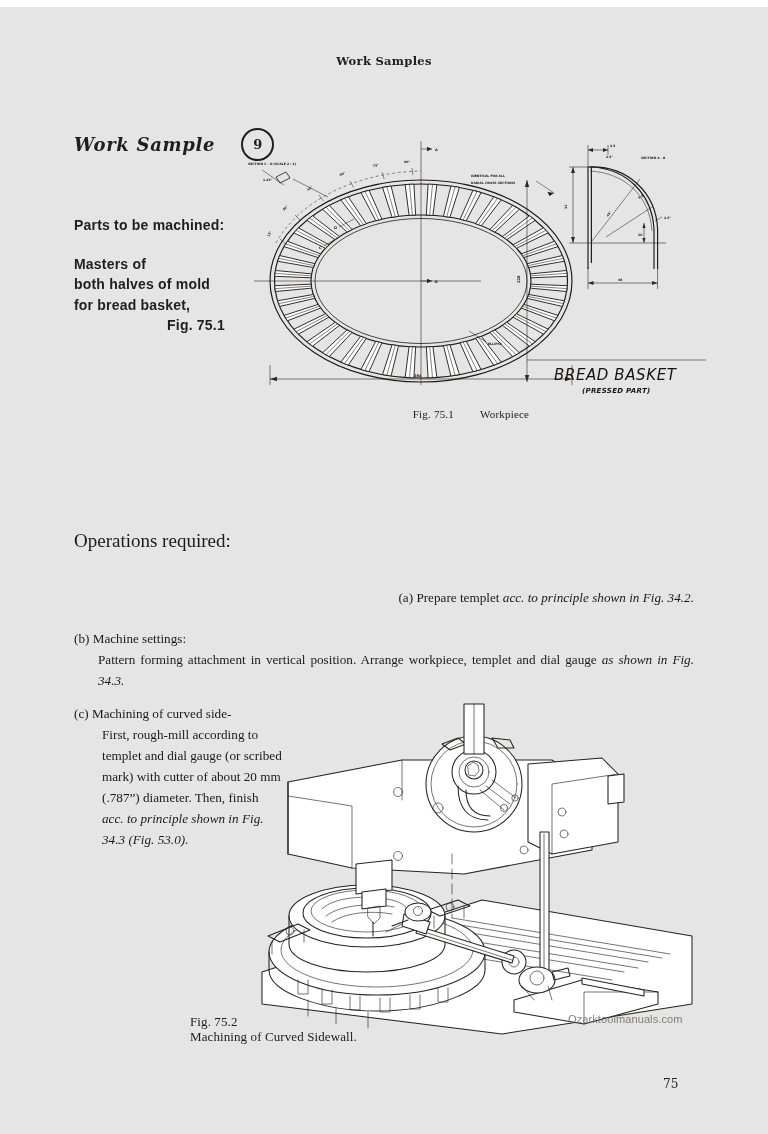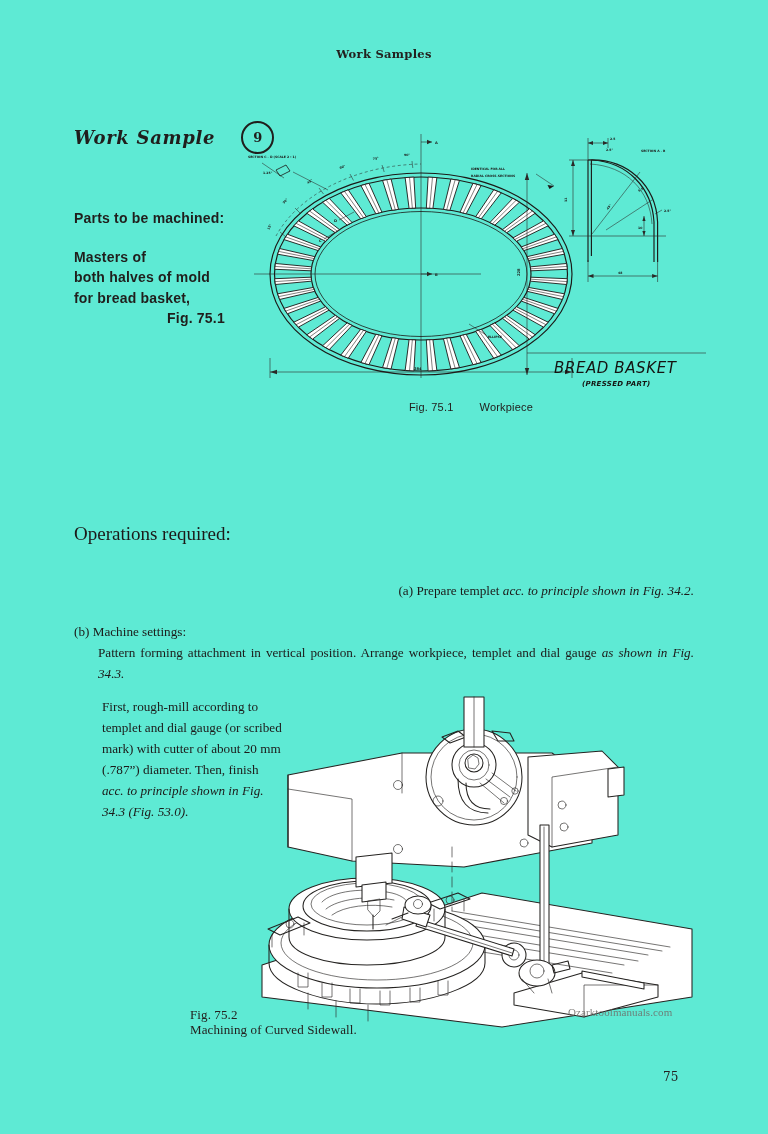--- a/index.html
+++ b/index.html
@@ -11,21 +11,22 @@
     width: 768px;
     height: 1134px;
     position: relative;
     font-family: "Liberation Serif", serif;
     color: #1a1a1a;
     overflow: hidden;
   }
   .page {
     position: absolute;
     inset: 0;
-    background: #5eead4;
+    background: #e5e5e5;
+    margin-top: 7px;
   }
 
   
   .running-head {
     position: absolute;
     top: 47px;
     left: 0;
     width: 768px;
     text-align: center;
     font-family: "DejaVu Serif", serif;
@@ -90,21 +91,21 @@
     left: 236px;
     width: 470px;
     height: 270px;
   }
   .fig1-caption {
     position: absolute;
     top: 401px;
     left: 236px;
     width: 470px;
     text-align: center;
-    font-family: Liberation Sans, sans-serif;
+    font-family: Liberation Serif, serif;
     font-size: 11px;
     color: #23211f;
     letter-spacing: .2px;
   }
   .fig1-caption .gap { display: inline-block; width: 26px; }
 
   
   .ops-title {
     position: absolute;
     top: 523px;
@@ -159,21 +160,21 @@
     font-size: 13px;
     line-height: 14.5px;
     color: #23211f;
     letter-spacing: .1px;
   }
 
   .watermark {
     position: absolute;
     top: 1006px;
     left: 568px;
-    font-family: Liberation Serif, serif;
+    font-family: Liberation Sans, sans-serif;
     font-size: 11px;
     color: #6f6c68;
     opacity: .85;
     letter-spacing: .1px;
     white-space: nowrap;
   }
 
   .page-number {
     position: absolute;
     top: 1070px;
@@ -448,20 +449,21 @@
     <span>Prepare templet </span><i>acc. to principle shown in Fig. 34.2.</i>
   </div>
 
   <div class="op op-b">
     <span>(b)</span>
     <span>Machine settings:</span>
     <span class="sub"><span>Pattern forming attachment in vertical position. Arrange workpiece, templet and dial gauge </span><i>as shown in Fig. 34.3.</i></span>
   </div>
 
   <div class="op op-c">
+    <span class="hang"><span>(c)</span> <span>Machining of curved side-</span></span>
     <span class="sub last"><span>First, rough-mill according to templet and dial gauge (or scribed mark) with cutter of about 20 mm (.787”) diameter. Then, finish </span><i>acc. to principle shown in Fig. 34.3 (Fig. 53.0).</i></span>
   </div>
 
   <div class="fig2-wrap">
     <svg width="440" height="330" viewBox="0 0 440 330">
 
       <g>
         <path class="mech-f" d="M10 268 L230 196 L440 232 L440 300 L250 330 L10 300 Z"></path>
         <g class="mech-t">
           <path d="M150 232 L372 268"></path>

